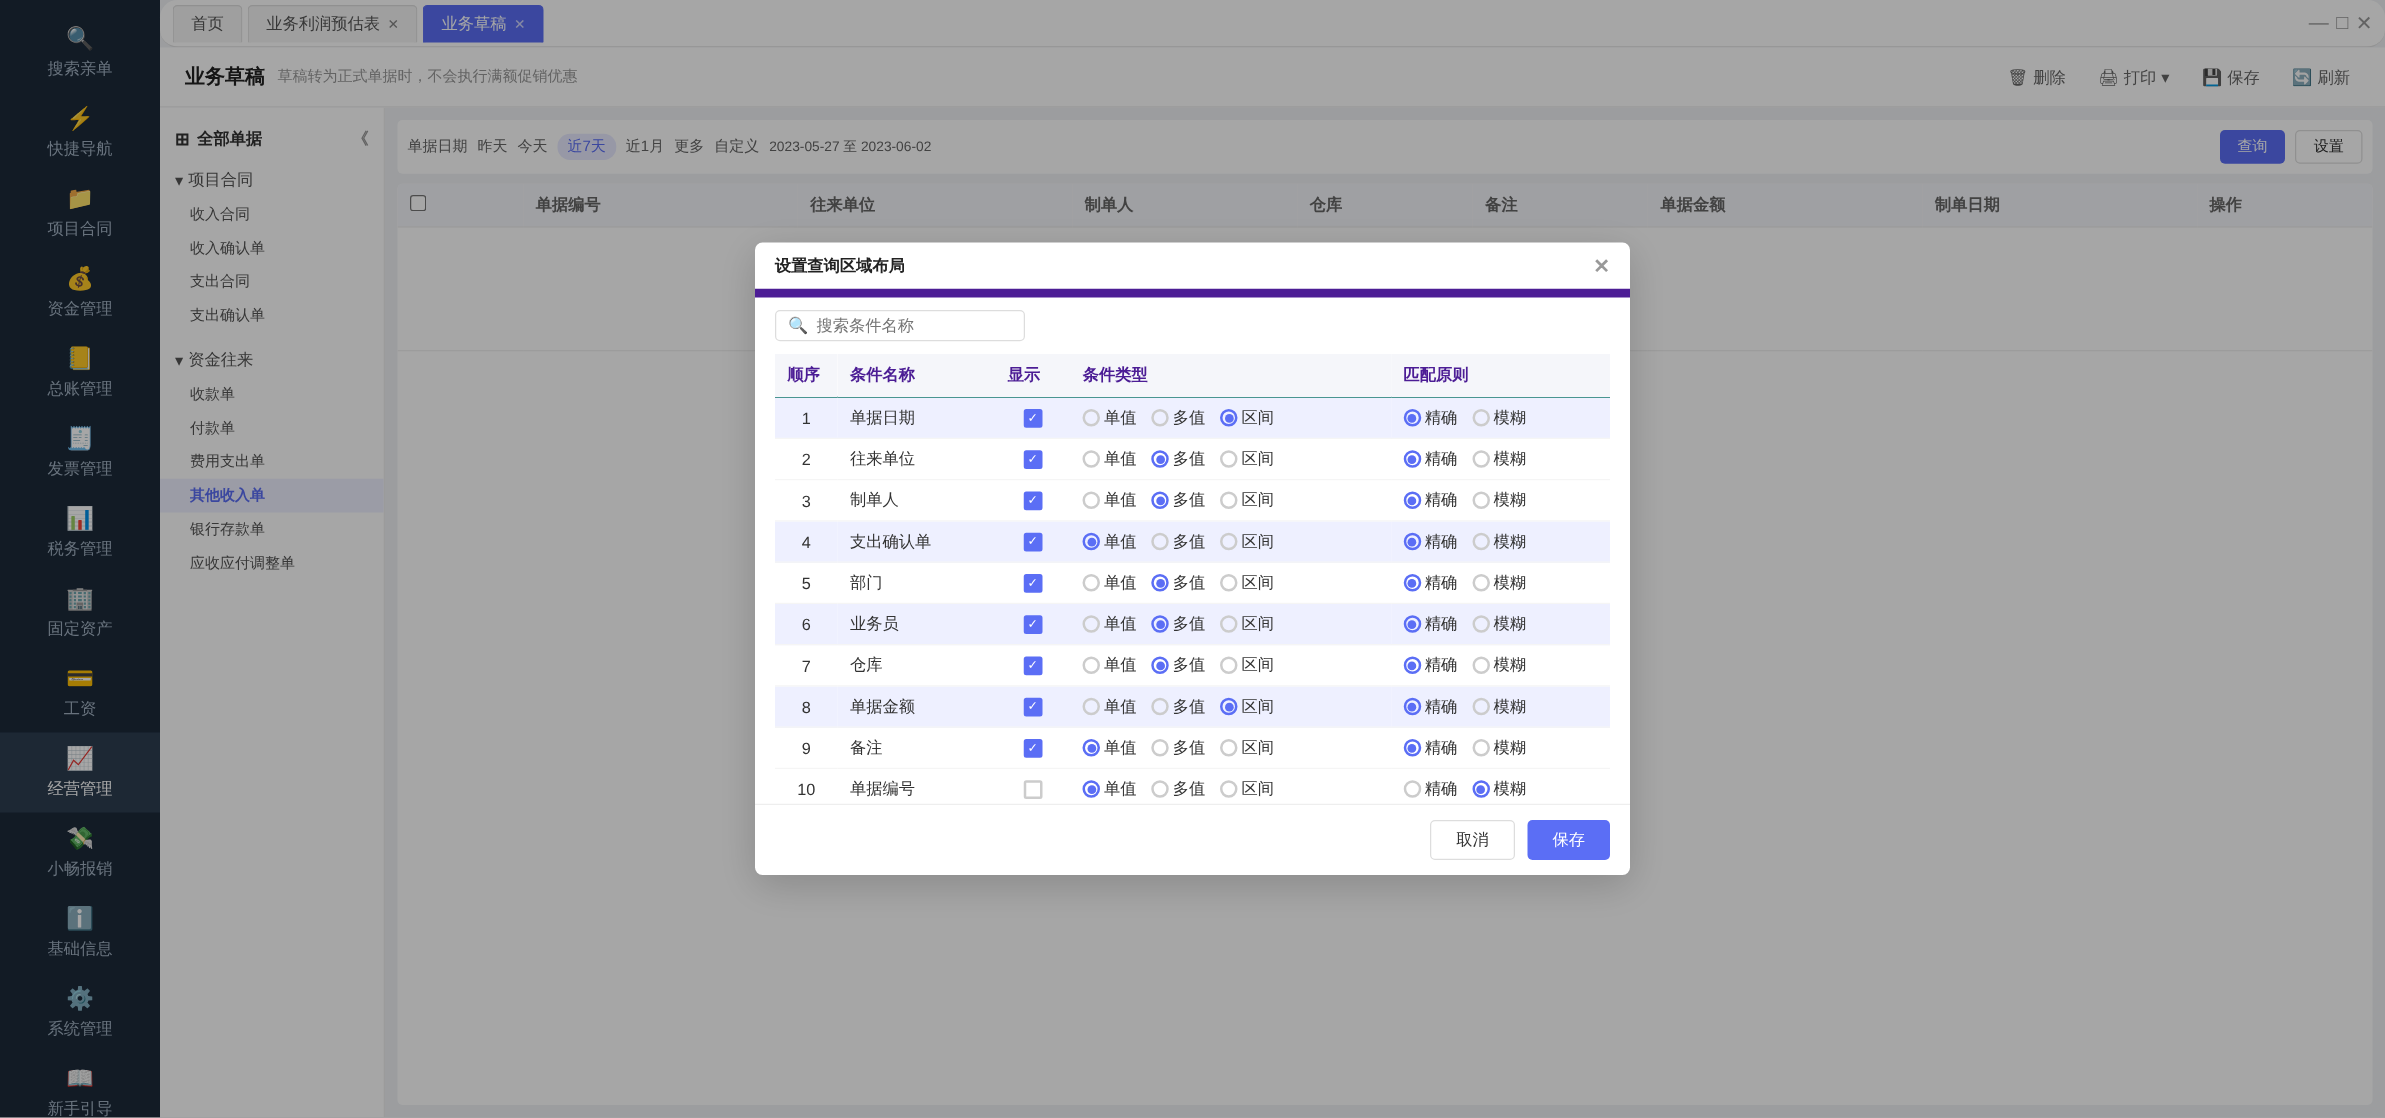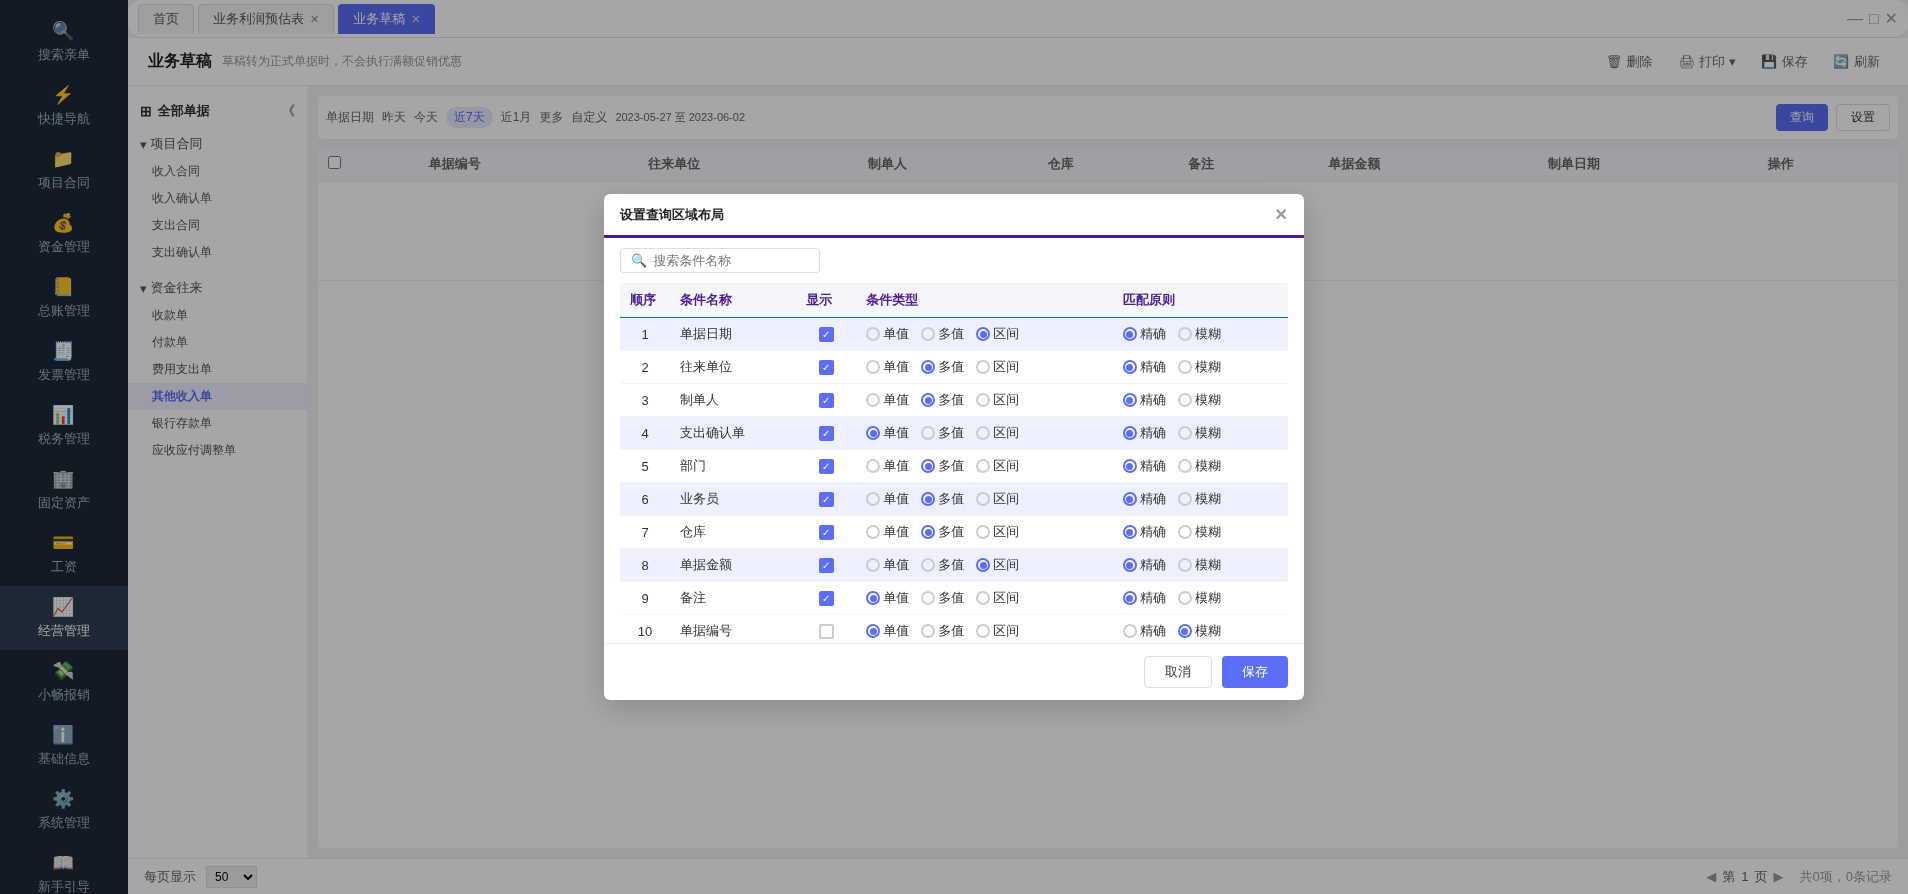--- a/index.html
+++ b/index.html
@@ -79,21 +79,21 @@
     .page-info { margin-left: auto; display: flex; align-items: center; gap: 6px; }
 
     
     .modal-overlay {
       position: fixed; top: 0; left: 0; width: 1908px; height: 894px; background: rgba(0,0,0,0.35); display: flex; align-items: center; justify-content: center; z-index: 100;
     }
     .modal {
       width: 700px; background: #fff; border-radius: 6px; box-shadow: 0 8px 32px rgba(0,0,0,0.18); display: flex; flex-direction: column; max-height: 600px;
     }
     .modal-header {
-      height: 44px; display: flex; align-items: center; padding: 10px 16px; border-bottom: 3px solid #4c1d95; font-size: 14px; font-weight: bold; color: #222; gap: 20px;
+      height: 44px; display: flex; align-items: center; padding: 10px 16px; border-bottom: 7px solid #4c1d95; font-size: 14px; font-weight: bold; color: #222; gap: 20px;
     }
     .modal-close { margin-left: auto; cursor: pointer; font-size: 16px; color: #999; }
     .modal-tabs { display: flex; padding: 10px 16px 0; gap: 0; border-bottom: 1px solid #eee; }
     .modal-tab {
       padding: 6px 18px; cursor: pointer; font-size: 13px; color: #666; border-bottom: 2px solid transparent; margin-bottom: -1px;
     }
     .modal-tab.active { color: #5b6ef5; border-bottom-color: #5b6ef5; font-weight: bold; }
     .modal-search { padding: 10px 16px; }
     .search-box {
       display: flex; align-items: center; border: 1px solid #ddd; border-radius: 4px; padding: 4px 10px; gap: 6px; width: 200px;
@@ -302,35 +302,20 @@
           <tbody>
             <tr>
               <td colspan="9" style="text-align:center;color:#999;padding:40px;">未找到任何业务草稿</td>
             </tr>
           </tbody>
         </table>
       </div>
     </div>
   </div>
 
-  <div class="bottom-bar">
-    <span>每页显示</span>
-    <select style="border:1px solid #ddd;padding:2px 4px;font-size:12px;">
-      <option>50</option>
-      <option>100</option>
-    </select>
-    <div class="page-info">
-      <span style="cursor:pointer;color:#999;">◀</span>
-      <span>第</span>
-      <span>1</span>
-      <span>页</span>
-      <span style="cursor:pointer;color:#999;">▶</span>
-      <span style="margin-left:10px;color:#999;">共0项，0条记录</span>
-    </div>
-  </div>
 </div>
 
 <div class="modal-overlay">
   <div class="modal">
     <div class="modal-header">
       <span>设置查询区域布局</span>
       <span class="modal-close">✕</span>
     </div>
     <div class="modal-search">
       <div class="search-box">

